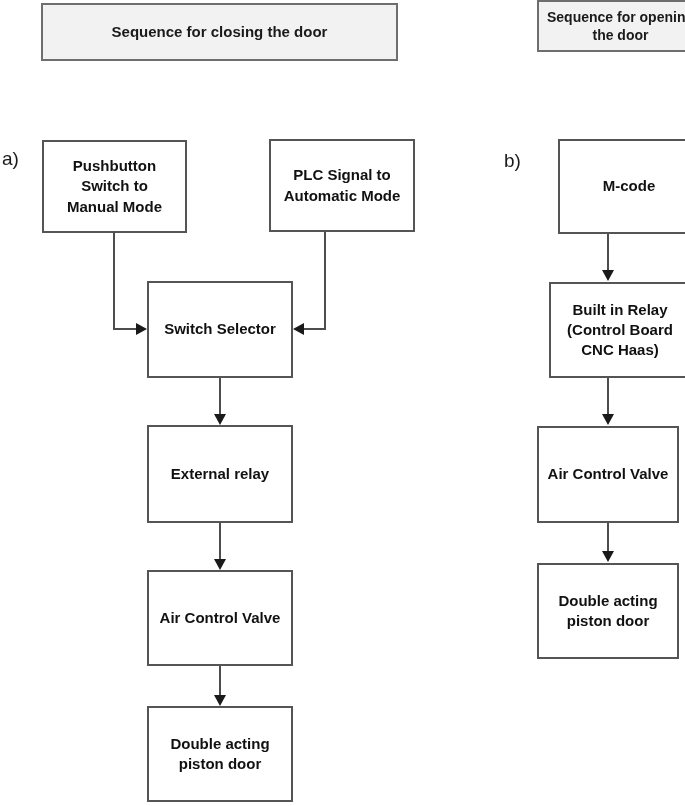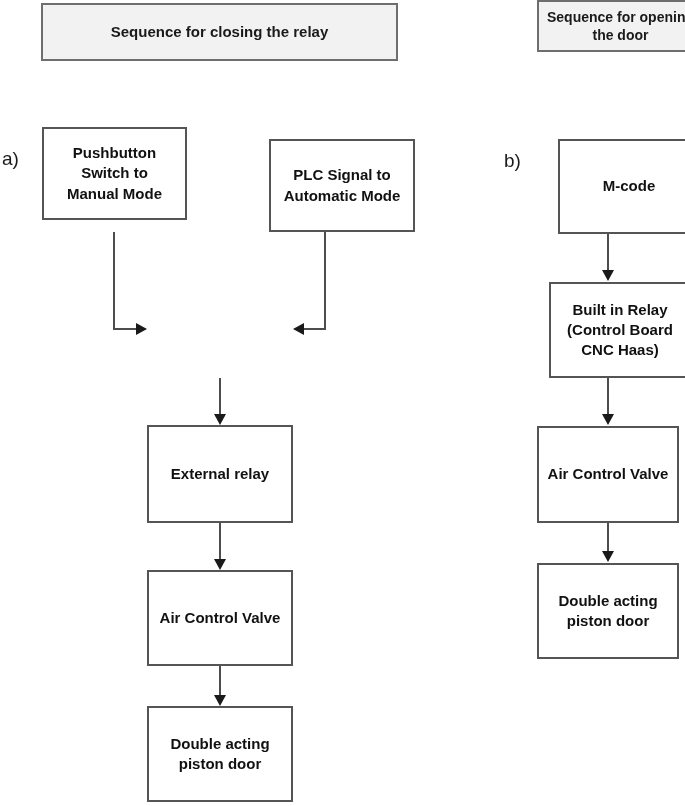--- a/index.html
+++ b/index.html
@@ -57,40 +57,43 @@
     border-top:6px solid transparent;
     border-bottom:6px solid transparent;
     border-right:11px solid #1a1a1a;
   }
 </style>
 </head>
 <body>
 
 <div class="page">
 
-  <div class="titlebox" style="left:41px;top:3px;width:357px;height:58px;font-size:15px;">Sequence for closing the relay</div>
+  <div class="titlebox" style="left:41px;top:3px;width:357px;height:58px;font-size:15px;">Sequence for closing the door</div>
 
   <div class="titlebox" style="left:537px;top:0;width:167px;height:52px;font-size:14px;">Sequence for opening
 the door</div>
 
   <div class="seq-label" style="left:2px;top:148px;">a)</div>
 
   <div class="seq-label" style="left:504px;top:150px;">b)</div>
 
-  <div class="node" style="left:42px;top:127px;width:145px;height:93px;">
+  <div class="node" style="left:42px;top:140px;width:145px;height:93px;">
     <span class="node-text">Pushbutton
 Switch to
 Manual Mode</span>
   </div>
 
   <div class="node" style="left:269px;top:139px;width:146px;height:93px;">
     <span class="node-text">PLC Signal to
 Automatic Mode</span>
   </div>
 
+  <div class="node" style="left:147px;top:281px;width:146px;height:97px;">
+    <span class="node-text">Switch Selector</span>
+  </div>
 
   <div class="node" style="left:147px;top:425px;width:146px;height:98px;justify-content:center;">
     <span class="node-text">External relay</span>
   </div>
 
   <div class="node" style="left:147px;top:570px;width:146px;height:96px;">
     <span class="node-text">Air Control Valve</span>
   </div>
 
   <div class="node" style="left:147px;top:706px;width:146px;height:96px;">

